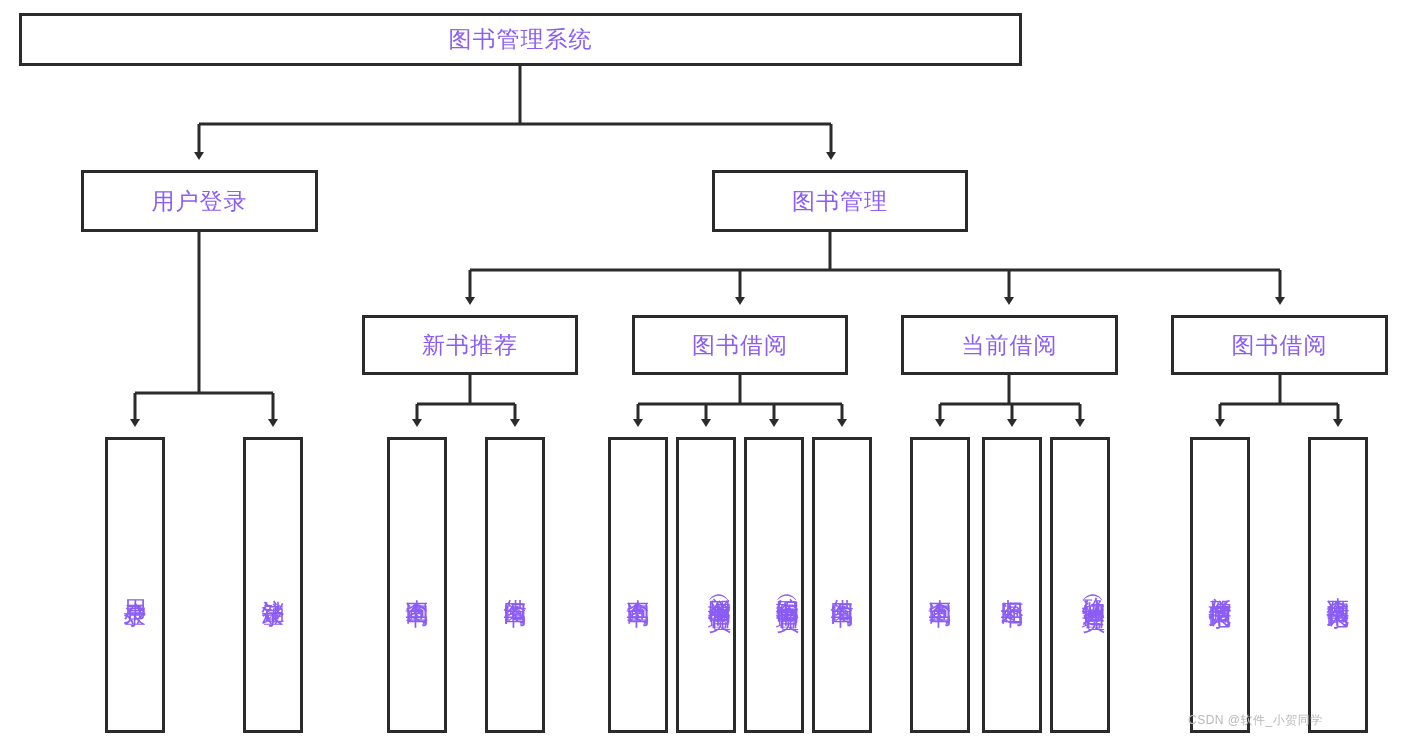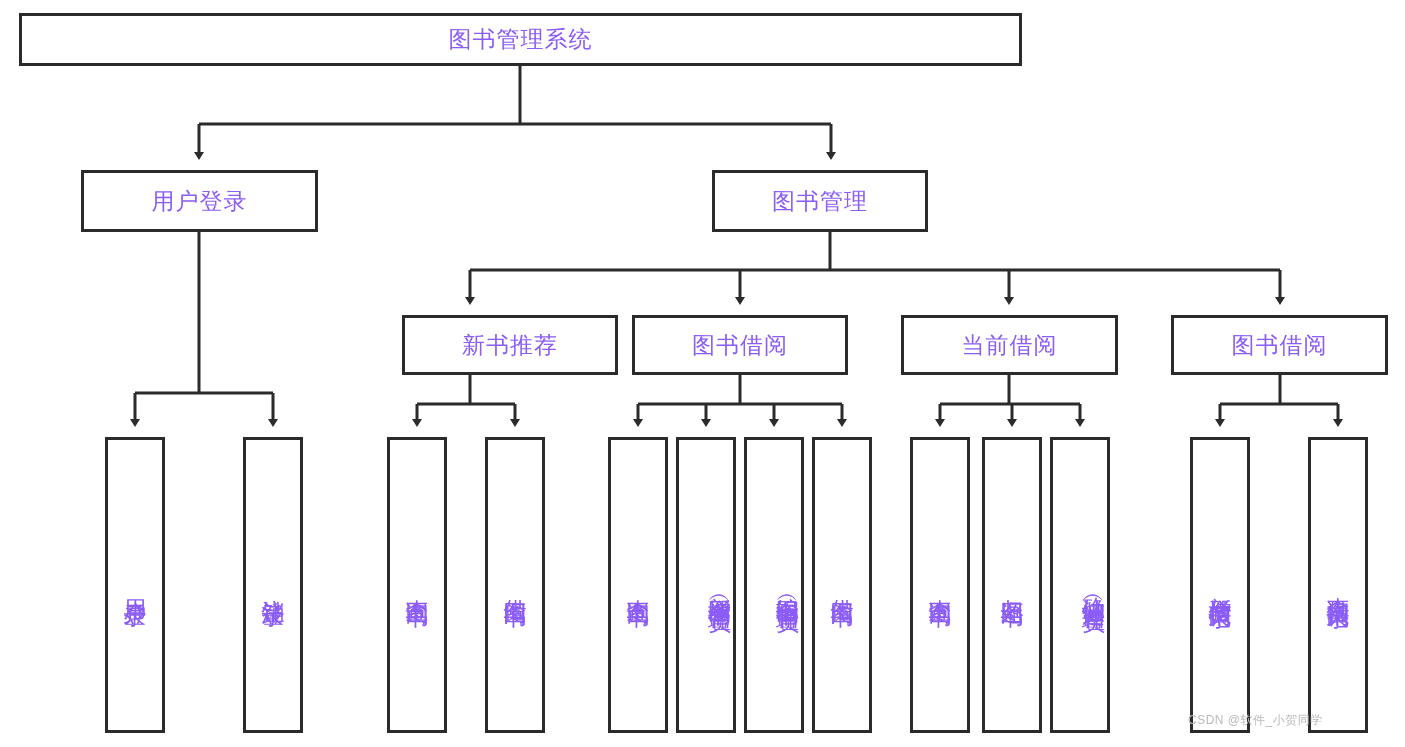--- a/index.html
+++ b/index.html
@@ -121,25 +121,25 @@
     </g>
   </svg>
 
   <div class="box h" id="node-root" style="left: 19px; top: 13px; width: 1003px; height: 53px;">
     <span>图书管理系统</span>
   </div>
 
   <div class="box h" id="node-l2-0" style="left: 81px; top: 170px; width: 237px; height: 62px;">
     <span>用户登录</span>
   </div>
-  <div class="box h" id="node-l2-1" style="left: 712px; top: 170px; width: 216px; height: 62px;">
+  <div class="box h" id="node-l2-1" style="left: 712px; top: 170px; width: 256px; height: 62px;">
     <span>图书管理</span>
   </div>
 
-  <div class="box h" id="node-l3-0" style="left: 362px; top: 315px; width: 216px; height: 60px; margin-left: 40px;">
+  <div class="box h" id="node-l3-0" style="left: 362px; top: 315px; width: 216px; height: 60px;">
     <span>新书推荐</span>
   </div>
   <div class="box h" id="node-l3-1" style="left: 632px; top: 315px; width: 216px; height: 60px;">
     <span>图书借阅</span>
   </div>
   <div class="box h" id="node-l3-2" style="left: 901px; top: 315px; width: 217px; height: 60px;">
     <span>当前借阅</span>
   </div>
   <div class="box h" id="node-l3-3" style="left: 1171px; top: 315px; width: 217px; height: 60px;">
     <span>图书借阅</span>

